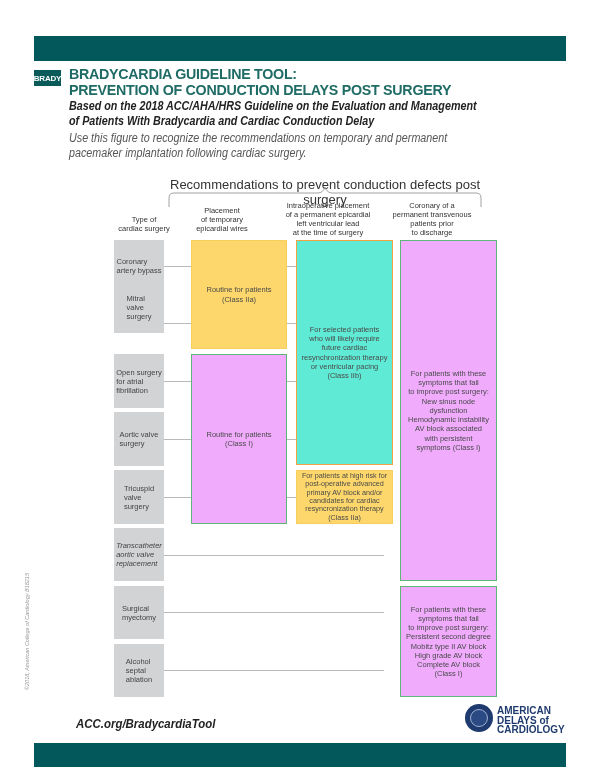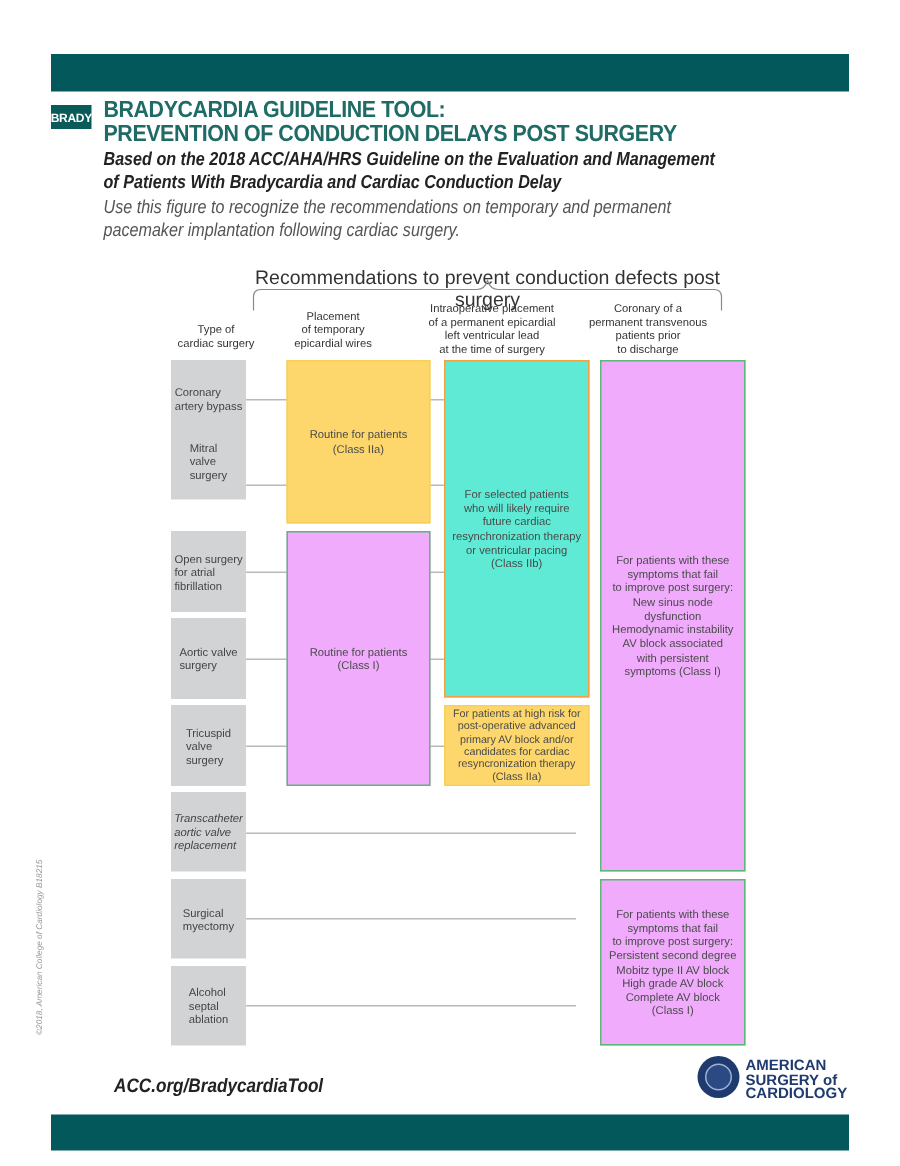--- a/index.html
+++ b/index.html
@@ -196,16 +196,16 @@
     <div>Complete AV block</div>
     <div>(Class I)</div>
   </div>
 </div>
 
 <div class="abs copyright">©2018, American College of Cardiology  B18215</div>
 <div class="abs url">ACC.org/BradycardiaTool</div>
 <div class="abs logo-seal"></div>
 <div class="abs logo-text">
   <div>AMERICAN</div>
-  <div>SURGERY of</div>
+  <div>DELAYS of</div>
   <div>CARDIOLOGY</div>
 </div>
 <div class="abs botbar"></div>
 
 </body></html>

